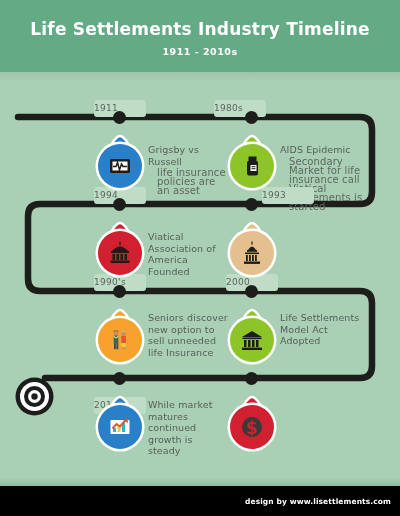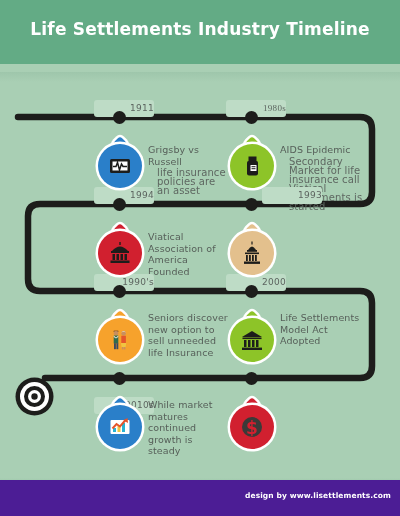--- a/index.html
+++ b/index.html
@@ -11,63 +11,63 @@
     position:relative;
   }
   #page{
     position:absolute;inset:0;
     width:400px;height:516px;
     background:#a9cfb4;
     overflow:hidden;
   }
   
   .header{
-    position:absolute;left:0;top:0;width:400px;height:64px;
+    position:absolute;left:0;top:0;width:400px;height:72px;
     background:#63ab85;
   }
   .header .title{
     position:absolute;left:0;top:19px;width:400px;
     text-align:center;color:#ffffff;
     font-size:17px;font-weight:bold;letter-spacing:.2px;
     font-family:"DejaVu Sans", sans-serif;
   }
   .header .subtitle{
     position:absolute;left:0;top:46px;width:400px;
     text-align:center;color:#ffffff;
     font-size:9.5px;font-weight:bold;letter-spacing:.5px;
   }
   .header-fade{
     position:absolute;left:0;top:72px;width:400px;height:10px;
     background:linear-gradient(to bottom,#9ec6ab,#a9cfb4);
   }
   
   .footer{
-    position:absolute;left:0;bottom:0;width:400px;height:36px;
-    background:#4c1d95;
+    position:absolute;left:0;bottom:0;width:400px;height:30px;
+    background:#000000;
   }
   .footer-fade{
     position:absolute;left:0;bottom:30px;width:400px;height:8px;
     background:linear-gradient(to top,#8dbd9e,#a9cfb4);
   }
   .footer .credit{
     position:absolute;right:9px;top:11px;
     color:#ffffff;font-size:7.5px;font-weight:bold;letter-spacing:.1px;
   }
   
   .track{position:absolute;left:0;top:72px;width:400px;height:414px;}
   .track svg{display:block;}
   
   .chip{
     position:absolute;
     background:#bedcc6;
     border-radius:3px;
     color:#5d6560;
     font-size:9px;
-    text-align:right;
-    padding:3px 0 4px 8px;
+    text-align:left;
+    padding:3px 0 4px 0;
     width:52px;
     letter-spacing:.3px;
   }
   
   .dot{
     position:absolute;width:13px;height:13px;border-radius:50%;
     background:#1d1d1b;
   }
   
   .drop{
@@ -106,20 +106,21 @@
   
   .bullseye{position:absolute;width:41px;height:41px;}
 </style>
 </head>
 <body>
 
 <div id="page">
 
   <div class="header">
     <div class="title">Life Settlements Industry Timeline</div>
+    <div class="subtitle">1911 - 2010s</div>
   </div>
   <div class="header-fade"></div>
 
   <div class="track">
     <svg width="400" height="414" viewBox="0 0 400 414">
 
       <path d="M 18 45
                L 360 45
                Q 372 45 372 57
                L 372 120
@@ -157,21 +158,21 @@
         <rect x="4.5" y="7.5" width="15" height="9" fill="#ffffff"></rect>
         <polyline points="5,12.5 8,12.5 9.5,8.5 11.5,16 13.5,10 15,12.5 19,12.5" fill="none" stroke="#1d1d1b" stroke-width="1.5"></polyline>
       </svg>
     </div>
   </div>
   <div class="evt" style="left:148px;top:144px;width:78px;">
     <div class="head">Grigsby vs Russell</div>
     <div class="sub">life insurance policies are an asset</div>
   </div>
 
-  <div class="chip" style="left:226px;top:100px;font-family:Liberation Serif, serif;">1980s</div>
+  <div class="chip" style="left:214px;top:100px;">1980s</div>
   <div class="dot" style="left:245px;top:111px;"></div>
   <div class="drop" style="left:230px;top:144px;">
     <div class="droptip" style="background:#8dc428;"></div>
     <div class="dropbody" style="background:#8dc428;"></div>
     <div class="glyph">
       <svg width="24" height="24" viewBox="0 0 24 24">
         <rect x="8.5" y="2.5" width="8" height="4.5" fill="#1d1d1b"></rect>
         <path d="M7 8.5 q0-1.5 1.5-1.5 h8 q1.5 0 1.5 1.5 v11 q0 2-2 2 h-7 q-2 0-2-2 z" fill="#1d1d1b"></path>
         <rect x="10.5" y="11" width="6" height="6" fill="#ffffff"></rect>
         <rect x="11.5" y="12.2" width="4" height="1" fill="#1d1d1b"></rect>

